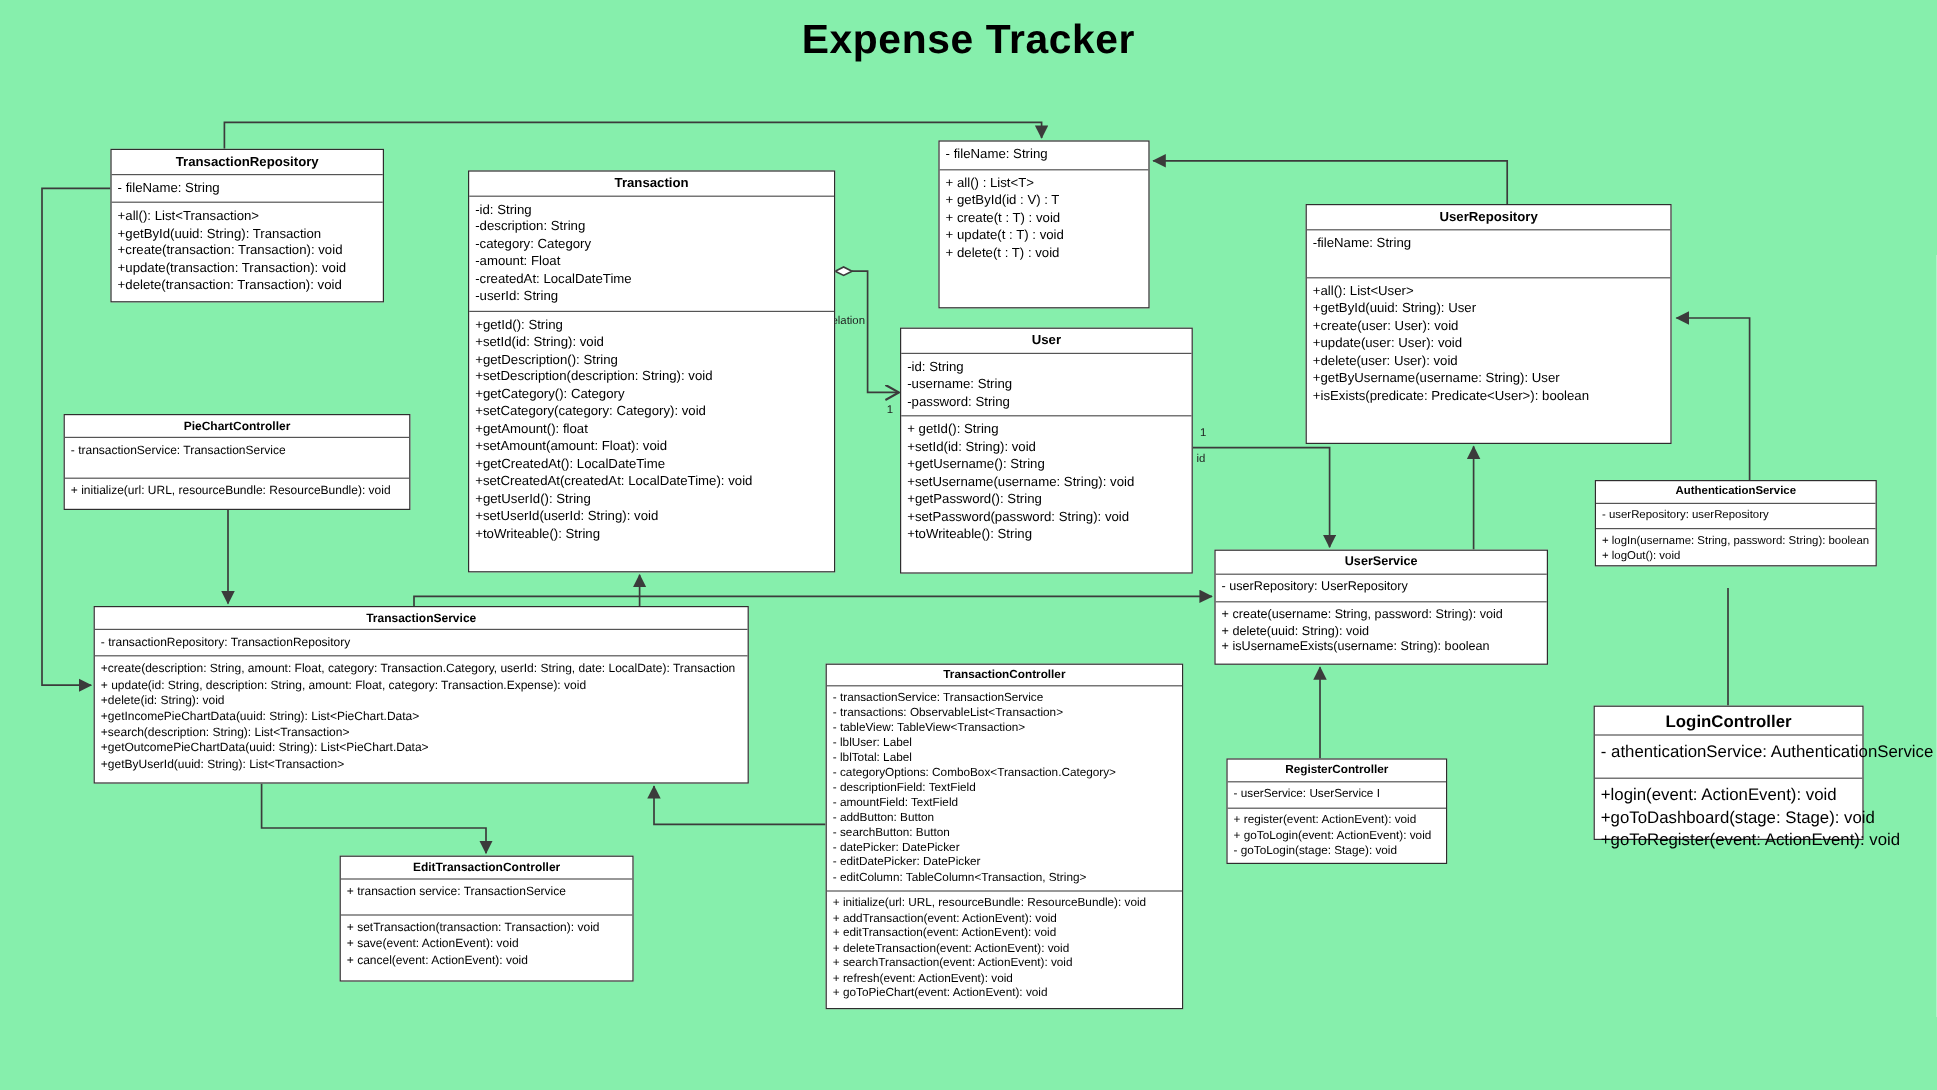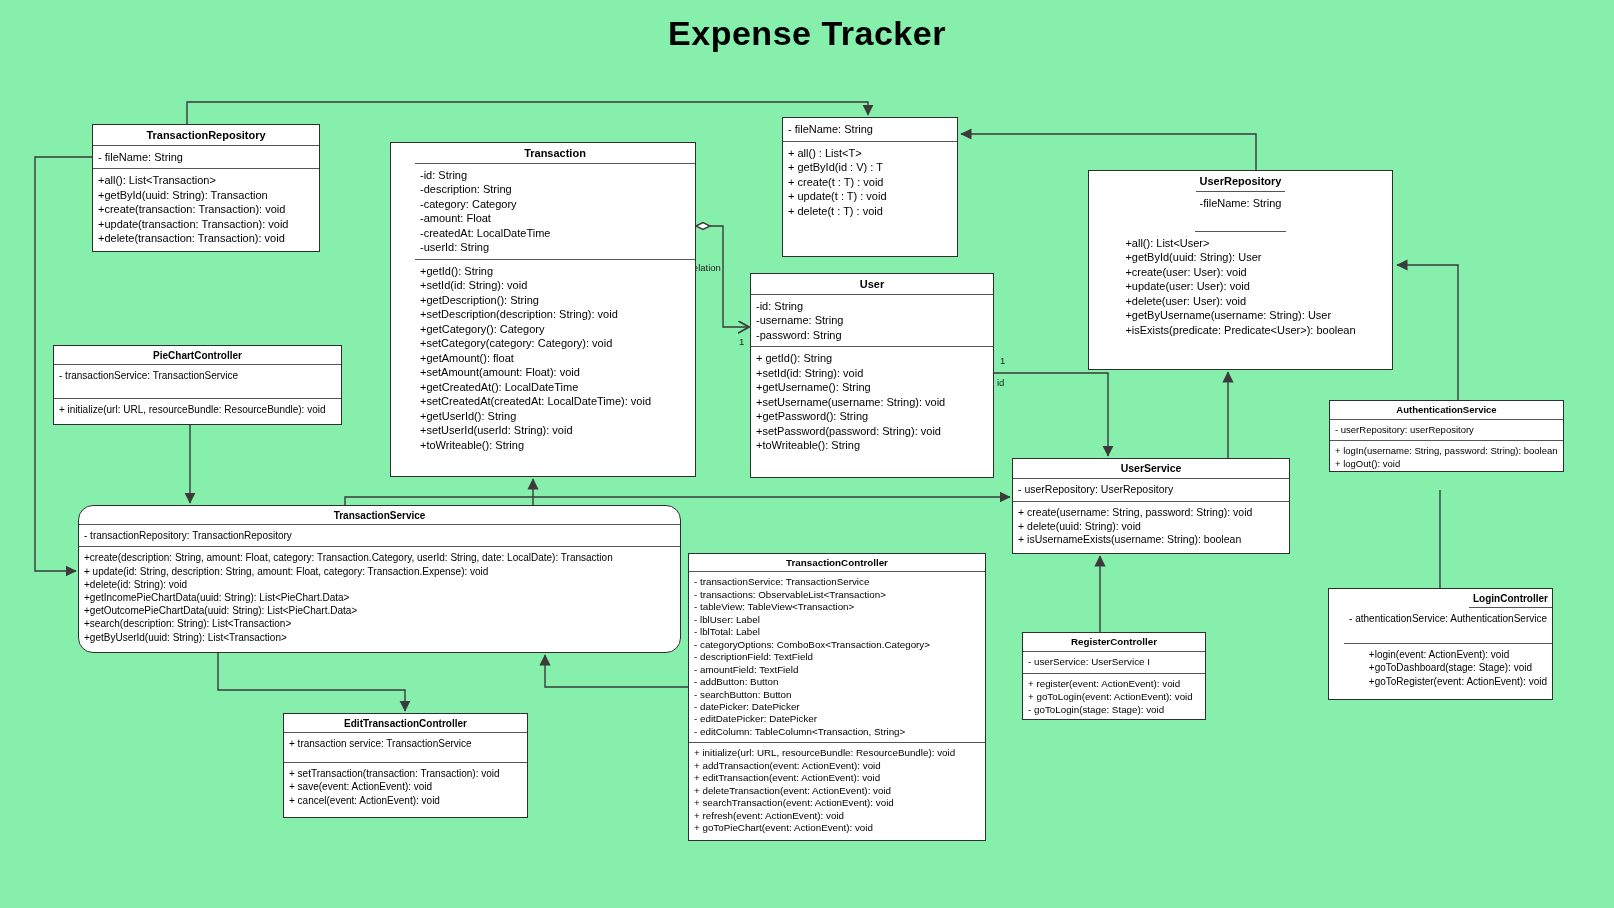--- a/index.html
+++ b/index.html
@@ -67,21 +67,21 @@
         <div class="uml-row">- fileName: String</div>
       </div>
       <div class="uml-methods">
         <div class="uml-row">+all(): List&lt;Transaction&gt;</div>
         <div class="uml-row">+getById(uuid: String): Transaction</div>
         <div class="uml-row">+create(transaction: Transaction): void</div>
         <div class="uml-row">+update(transaction: Transaction): void</div>
         <div class="uml-row">+delete(transaction: Transaction): void</div>
       </div>
     </div>
-  <div class="uml-class" style="left:390px;top:142px;width:306px;height:335px;padding-left:24px;">
+  <div class="uml-class" style="left:390px;top:142px;width:306px;height:335px;">
       <div class="uml-head">
         <div class="uml-title">Transaction</div>
       </div>
       <div class="uml-attrs">
         <div class="uml-row">-id: String</div>
         <div class="uml-row">-description: String</div>
         <div class="uml-row">-category: Category</div>
         <div class="uml-row">-amount: Float</div>
         <div class="uml-row">-createdAt: LocalDateTime</div>
         <div class="uml-row">-userId: String</div>
@@ -107,21 +107,21 @@
         <div class="uml-row">- fileName: String</div>
       </div>
       <div class="uml-methods">
         <div class="uml-row">+ all() : List&lt;T&gt;</div>
         <div class="uml-row">+ getById(id : V) : T</div>
         <div class="uml-row">+ create(t : T) : void</div>
         <div class="uml-row">+ update(t : T) : void</div>
         <div class="uml-row">+ delete(t : T) : void</div>
       </div>
     </div>
-  <div class="uml-class" style="left:1088px;top:170px;width:305px;height:200px;align-items:center;--ah:40px;">
+  <div class="uml-class" style="left:1088px;top:170px;width:305px;height:200px;--ah:40px;">
       <div class="uml-head">
         <div class="uml-title">UserRepository</div>
       </div>
       <div class="uml-attrs">
         <div class="uml-row">-fileName: String</div>
       </div>
       <div class="uml-methods">
         <div class="uml-row">+all(): List&lt;User&gt;</div>
         <div class="uml-row">+getById(uuid: String): User</div>
         <div class="uml-row">+create(user: User): void</div>
@@ -154,34 +154,34 @@
       <div class="uml-head">
         <div class="uml-title">PieChartController</div>
       </div>
       <div class="uml-attrs">
         <div class="uml-row">- transactionService: TransactionService</div>
       </div>
       <div class="uml-methods">
         <div class="uml-row">+ initialize(url: URL, resourceBundle: ResourceBundle): void</div>
       </div>
     </div>
-  <div class="uml-class" style="left:78px;top:505px;width:603px;height:148px;font-size:10px;border-radius:15px;">
+  <div class="uml-class" style="left:78px;top:505px;width:546px;height:148px;font-size:10px;">
       <div class="uml-head">
         <div class="uml-title">TransactionService</div>
       </div>
       <div class="uml-attrs">
         <div class="uml-row">- transactionRepository: TransactionRepository</div>
       </div>
       <div class="uml-methods">
         <div class="uml-row">+create(description: String, amount: Float, category: Transaction.Category, userId: String, date: LocalDate): Transaction</div>
         <div class="uml-row">+ update(id: String, description: String, amount: Float, category: Transaction.Expense): void</div>
         <div class="uml-row">+delete(id: String): void</div>
         <div class="uml-row">+getIncomePieChartData(uuid: String): List&lt;PieChart.Data&gt;</div>
+        <div class="uml-row">+search(description: String): List&lt;Transaction&gt;</div>
         <div class="uml-row">+getOutcomePieChartData(uuid: String): List&lt;PieChart.Data&gt;</div>
-        <div class="uml-row">+search(description: String): List&lt;Transaction&gt;</div>
         <div class="uml-row">+getByUserId(uuid: String): List&lt;Transaction&gt;</div>
       </div>
     </div>
   <div class="uml-class" style="left:688px;top:553px;width:298px;height:288px;font-size:9.8px;line-height:1.27em;">
       <div class="uml-head">
         <div class="uml-title">TransactionController</div>
       </div>
       <div class="uml-attrs">
         <div class="uml-row">- transactionService: TransactionService</div>
         <div class="uml-row">- transactions: ObservableList&lt;Transaction&gt;</div>
@@ -225,21 +225,21 @@
         <div class="uml-title">AuthenticationService</div>
       </div>
       <div class="uml-attrs">
         <div class="uml-row">- userRepository: userRepository</div>
       </div>
       <div class="uml-methods">
         <div class="uml-row">+ logIn(username: String, password: String): boolean</div>
         <div class="uml-row">+ logOut(): void</div>
       </div>
     </div>
-  <div class="uml-class" style="left:1328px;top:588px;width:225px;height:112px;--ah:36px;font-size:10px;align-items:flex-end;">
+  <div class="uml-class" style="left:1328px;top:588px;width:225px;height:112px;--ah:36px;font-size:14px;">
       <div class="uml-head">
         <div class="uml-title">LoginController</div>
       </div>
       <div class="uml-attrs">
         <div class="uml-row">- athenticationService: AuthenticationService</div>
       </div>
       <div class="uml-methods">
         <div class="uml-row">+login(event: ActionEvent): void</div>
         <div class="uml-row">+goToDashboard(stage: Stage): void</div>
         <div class="uml-row">+goToRegister(event: ActionEvent): void</div>

